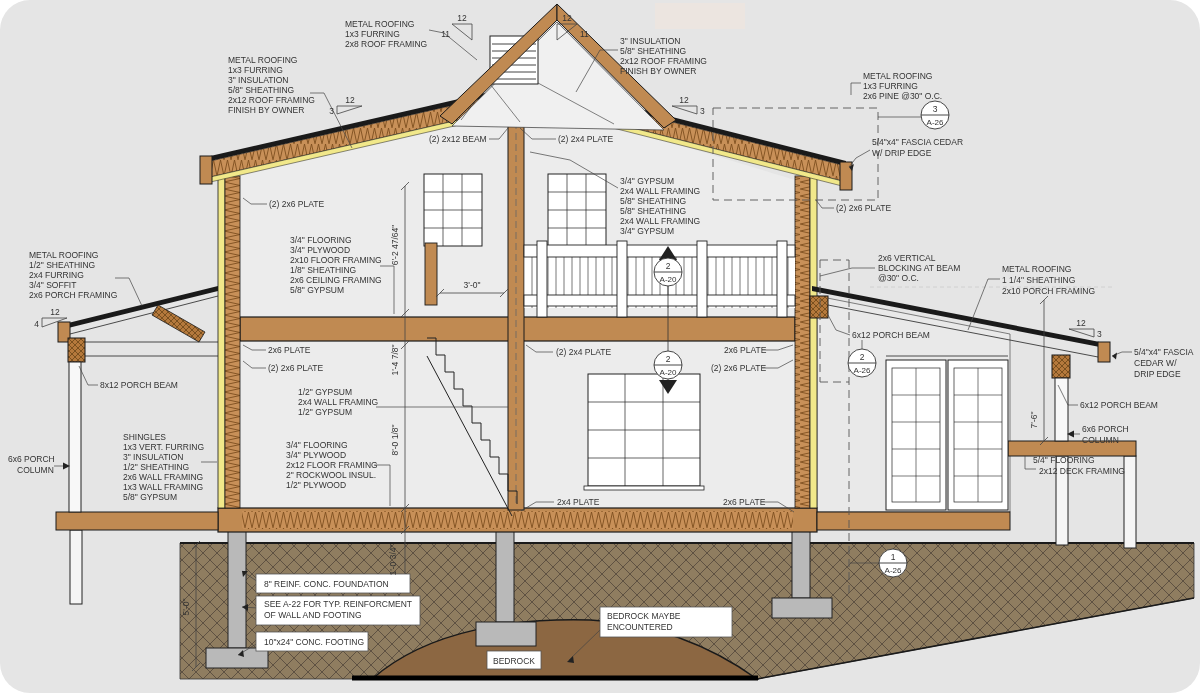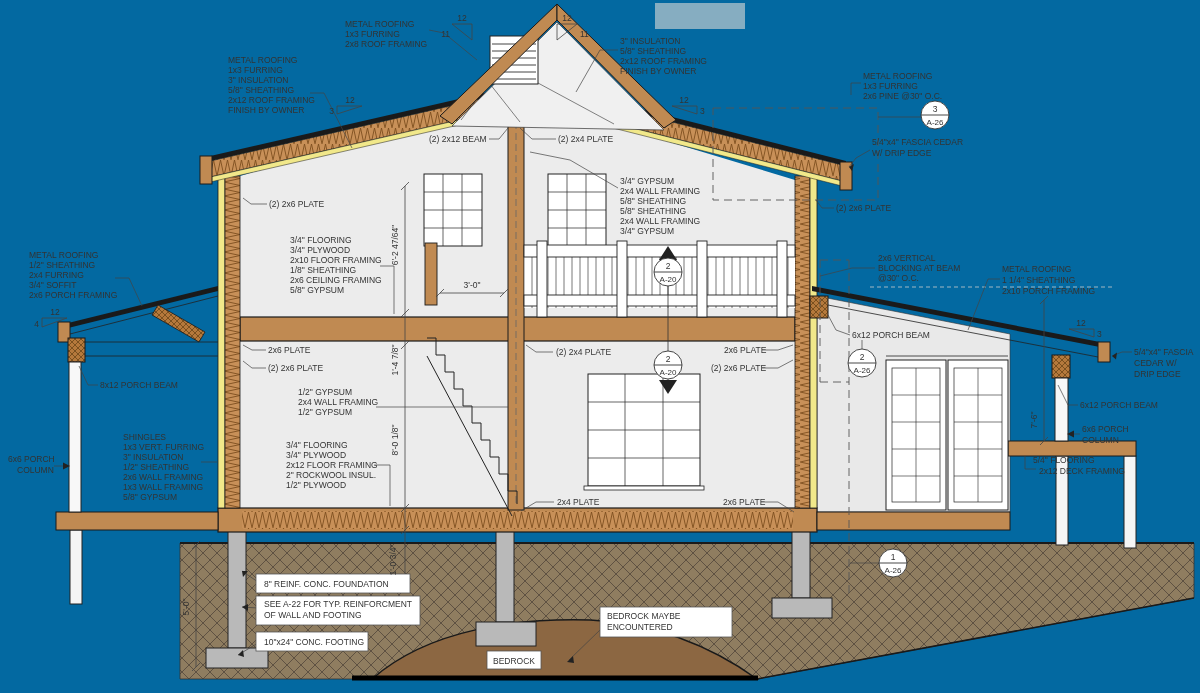--- a/index.html
+++ b/index.html
@@ -1,16 +1,16 @@
 <!DOCTYPE html>
 <html><head>
 <meta charset="utf-8">
 <style>
   html,body{margin:0;padding:0;background:#fff;}
-  .stage{position:relative;width:1200px;height:693px;background:#0369a1;overflow:hidden;}
+  .stage{position:relative;width:1200px;height:693px;background:#e5e5e5;overflow:hidden;border-radius:30px;}
   svg{display:block;font-family:"Liberation Sans",sans-serif;}
   text{fill:#333;font-family:"Liberation Sans",sans-serif;}
   .t{font-size:8.5px;}
   .tc{font-size:8.5px;text-anchor:middle;}
   .te{font-size:8.5px;text-anchor:end;}
   .dim{font-size:8.5px;text-anchor:middle;fill:#333;}
   .ln{stroke:#444;stroke-width:0.7;fill:none;}
   .dash{stroke:#555;stroke-width:0.9;stroke-dasharray:8 5;fill:none;}
   .cdash{stroke:#666;stroke-width:0.8;stroke-dasharray:7 4;fill:none;}
   .thin{stroke:#333;stroke-width:0.6;fill:none;}

